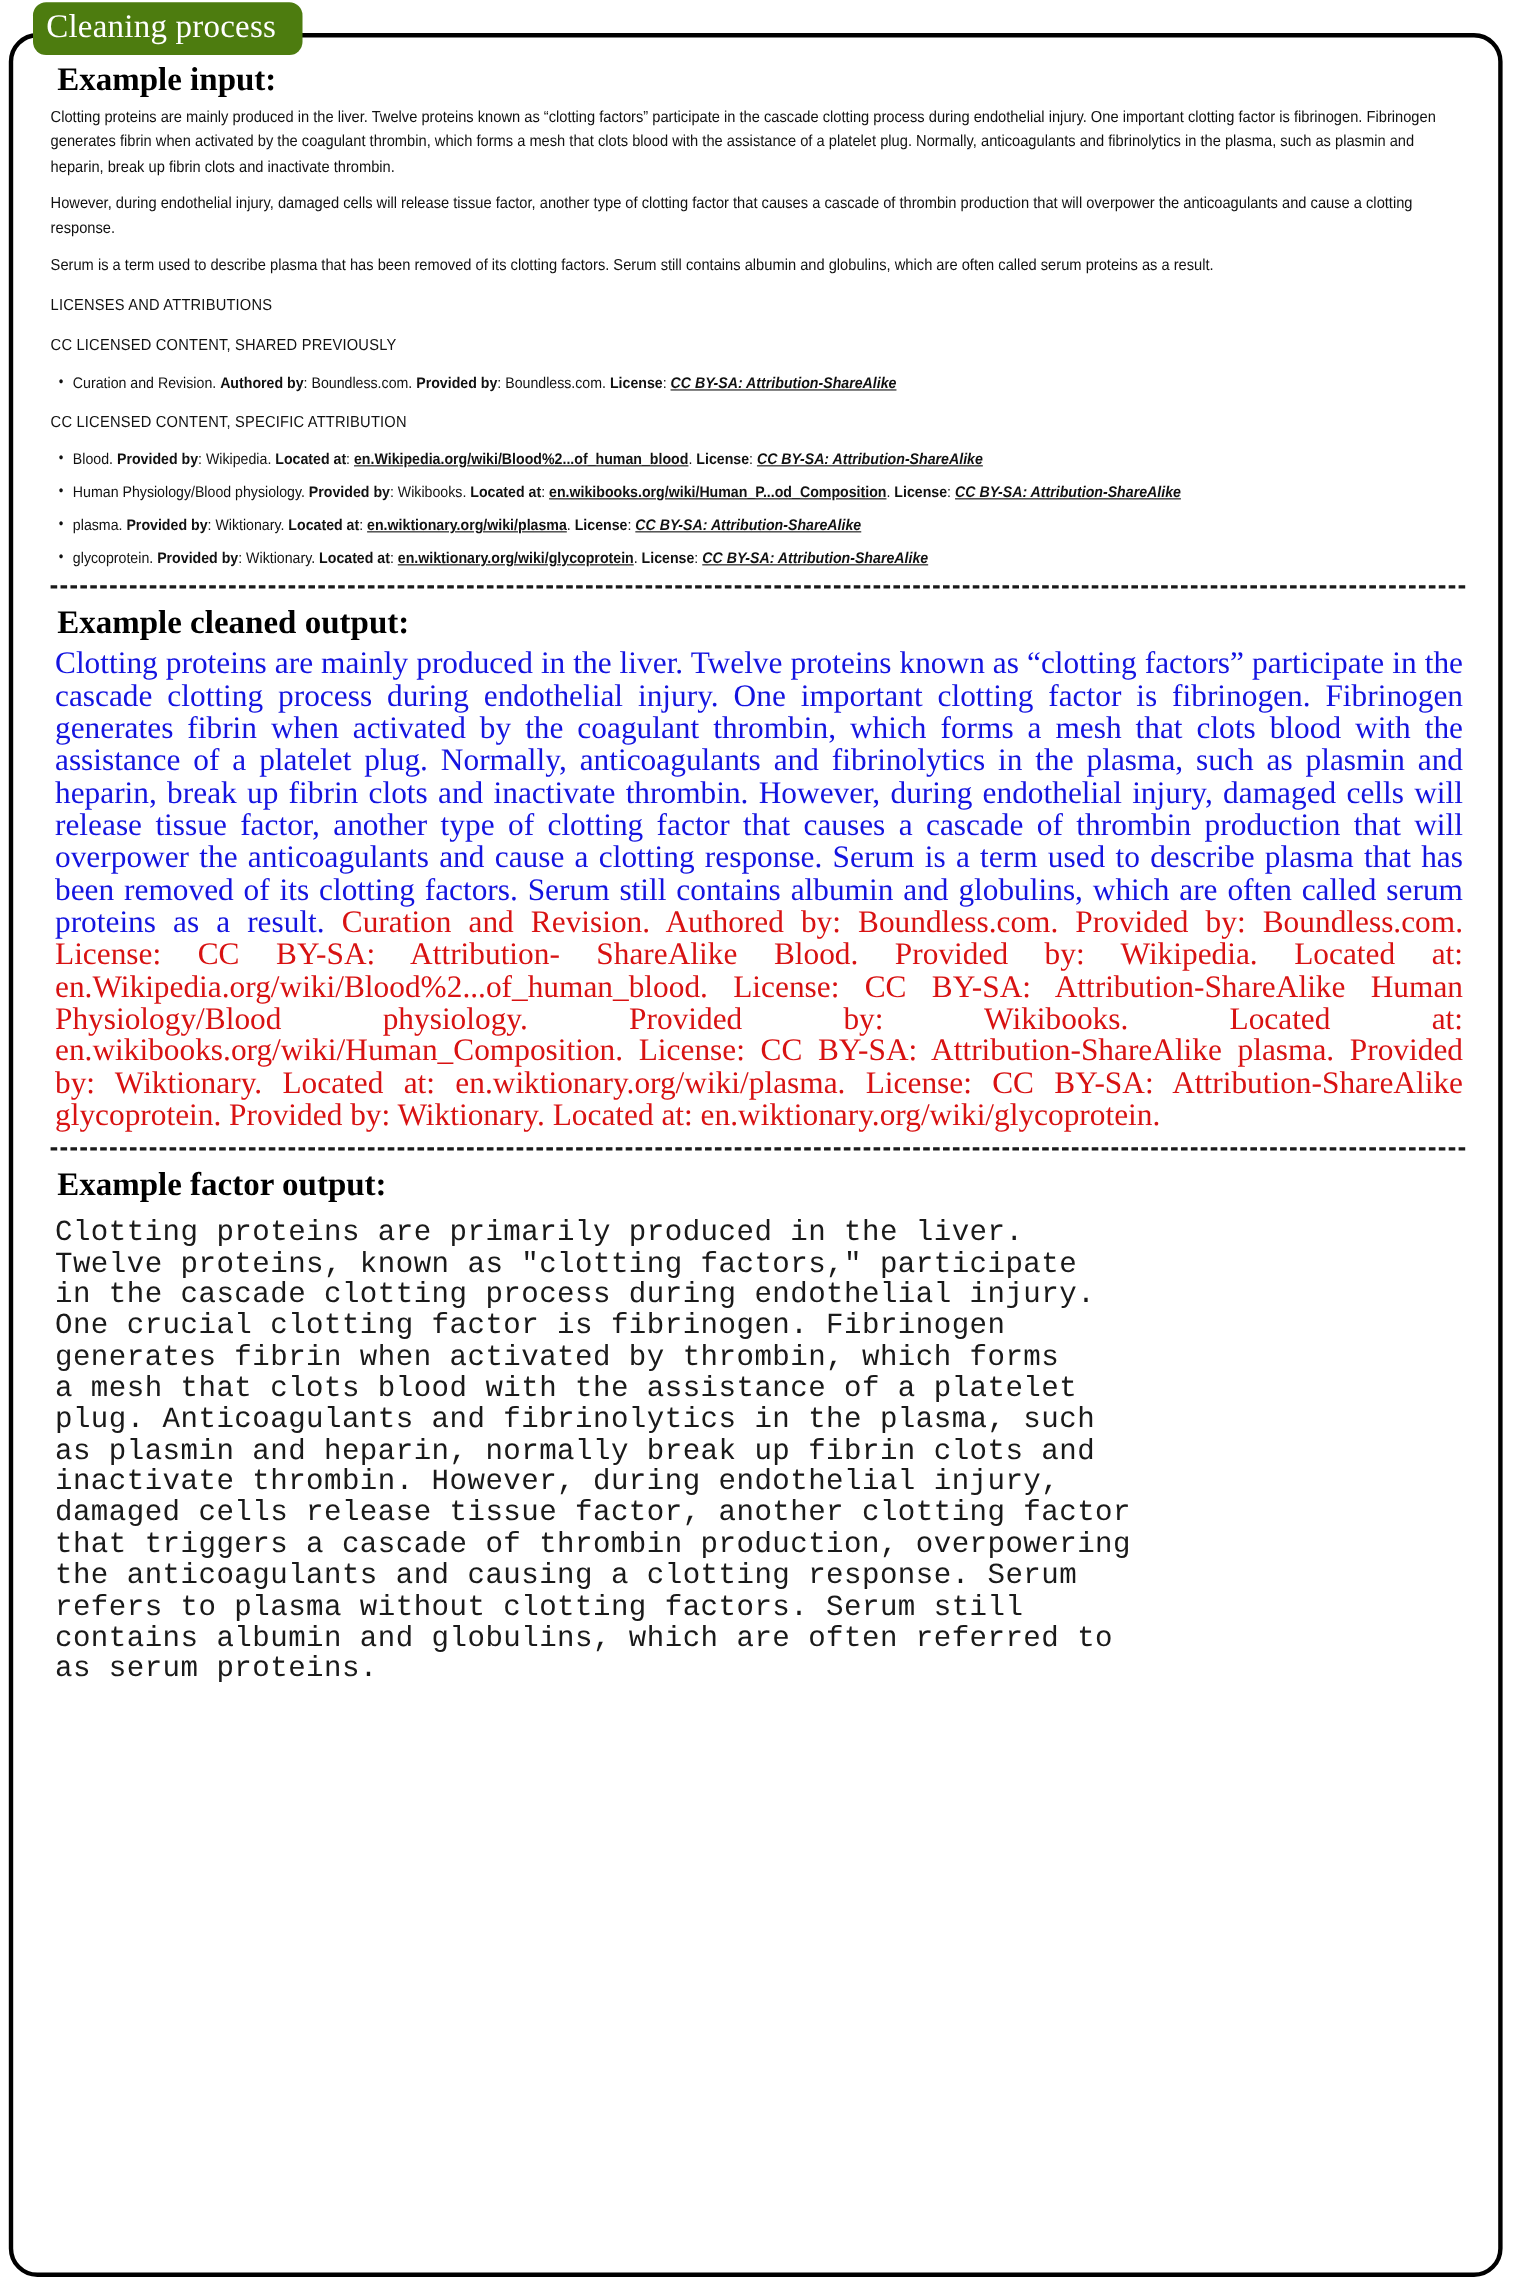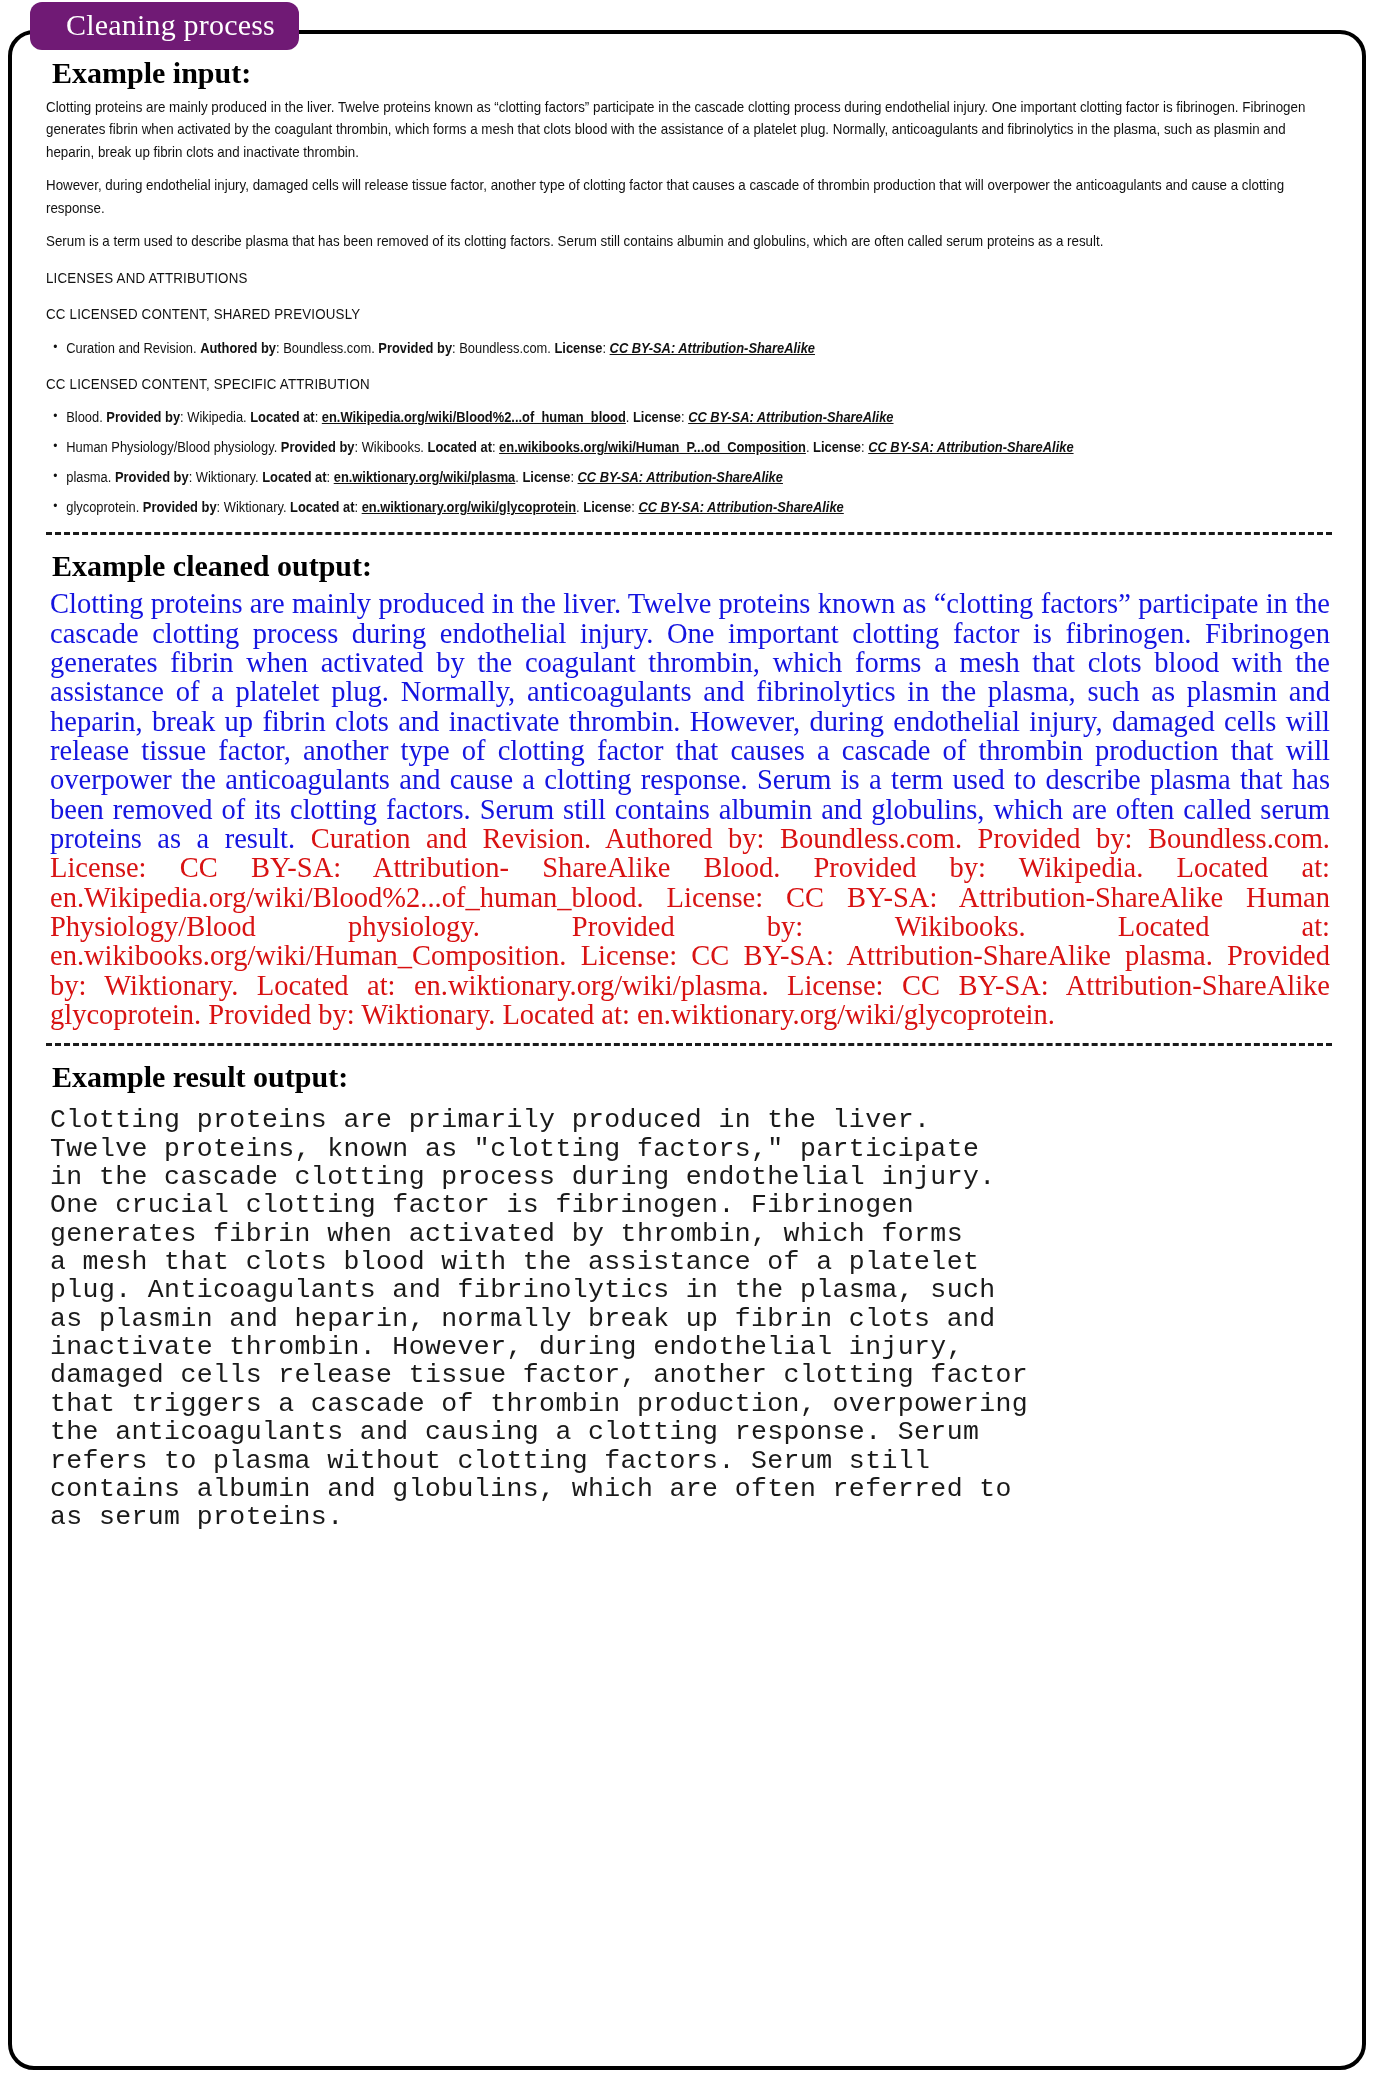--- a/index.html
+++ b/index.html
@@ -26,24 +26,24 @@
     border: 4px solid #000000;
     border-radius: 26px;
     background: #ffffff;
   }
 
   
   .title-tab {
     position: absolute;
     left: 30px;
     top: 2px;
-    background: #701a75;
+    background: #4d7c0f;
     color: #ffffff;
     border-radius: 12px;
-    padding: 6px 24px 9px 36px;
+    padding: 6px 24px 9px 12px;
     font-family: "Liberation Serif", serif;
     font-size: 30px;
     line-height: 1.1;
     letter-spacing: 0.2px;
     z-index: 5;
   }
 
   .content {
     position: absolute;
     left: 8px;
@@ -180,21 +180,21 @@
   <hr class="dashed-sep">
 
   <div>
     <div class="section-heading">Example cleaned output:</div>
     <div class="parsed-body"><span class="parsed-blue">Clotting proteins are mainly produced in the liver. Twelve proteins known as “clotting factors” participate in the cascade clotting process during endothelial injury. One important clotting factor is fibrinogen. Fibrinogen generates fibrin when activated by the coagulant thrombin, which forms a mesh that clots blood with the assistance of a platelet plug. Normally, anticoagulants and fibrinolytics in the plasma, such as plasmin and heparin, break up fibrin clots and inactivate thrombin. However, during endothelial injury, damaged cells will release tissue factor, another type of clotting factor that causes a cascade of thrombin production that will overpower the anticoagulants and cause a clotting response. Serum is a term used to describe plasma that has been removed of its clotting factors. Serum still contains albumin and globulins, which are often called serum proteins as a result. </span><span class="parsed-red">Curation and Revision. Authored by: Boundless.com. Provided by: Boundless.com. License: CC BY-SA: Attribution- ShareAlike Blood. Provided by: Wikipedia. Located at: en.Wikipedia.org/wiki/Blood%2...of_human_blood. License: CC BY-SA: Attribution-ShareAlike Human Physiology/Blood physiology. Provided by: Wikibooks. Located at: en.wikibooks.org/wiki/Human_Composition. License: CC BY-SA: Attribution-ShareAlike plasma. Provided by: Wiktionary. Located at: en.wiktionary.org/wiki/plasma. License: CC BY-SA: Attribution-ShareAlike glycoprotein. Provided by: Wiktionary. Located at: en.wiktionary.org/wiki/glycoprotein.</span></div>
   </div>
 
   <hr class="dashed-sep">
 
   <div>
-    <div class="section-heading">Example result output:</div>
+    <div class="section-heading">Example factor output:</div>
     <div class="cleaned-body">Clotting proteins are primarily produced in the liver.
 Twelve proteins, known as "clotting factors," participate
 in the cascade clotting process during endothelial injury.
 One crucial clotting factor is fibrinogen. Fibrinogen
 generates fibrin when activated by thrombin, which forms
 a mesh that clots blood with the assistance of a platelet
 plug. Anticoagulants and fibrinolytics in the plasma, such
 as plasmin and heparin, normally break up fibrin clots and
 inactivate thrombin. However, during endothelial injury,
 damaged cells release tissue factor, another clotting factor

